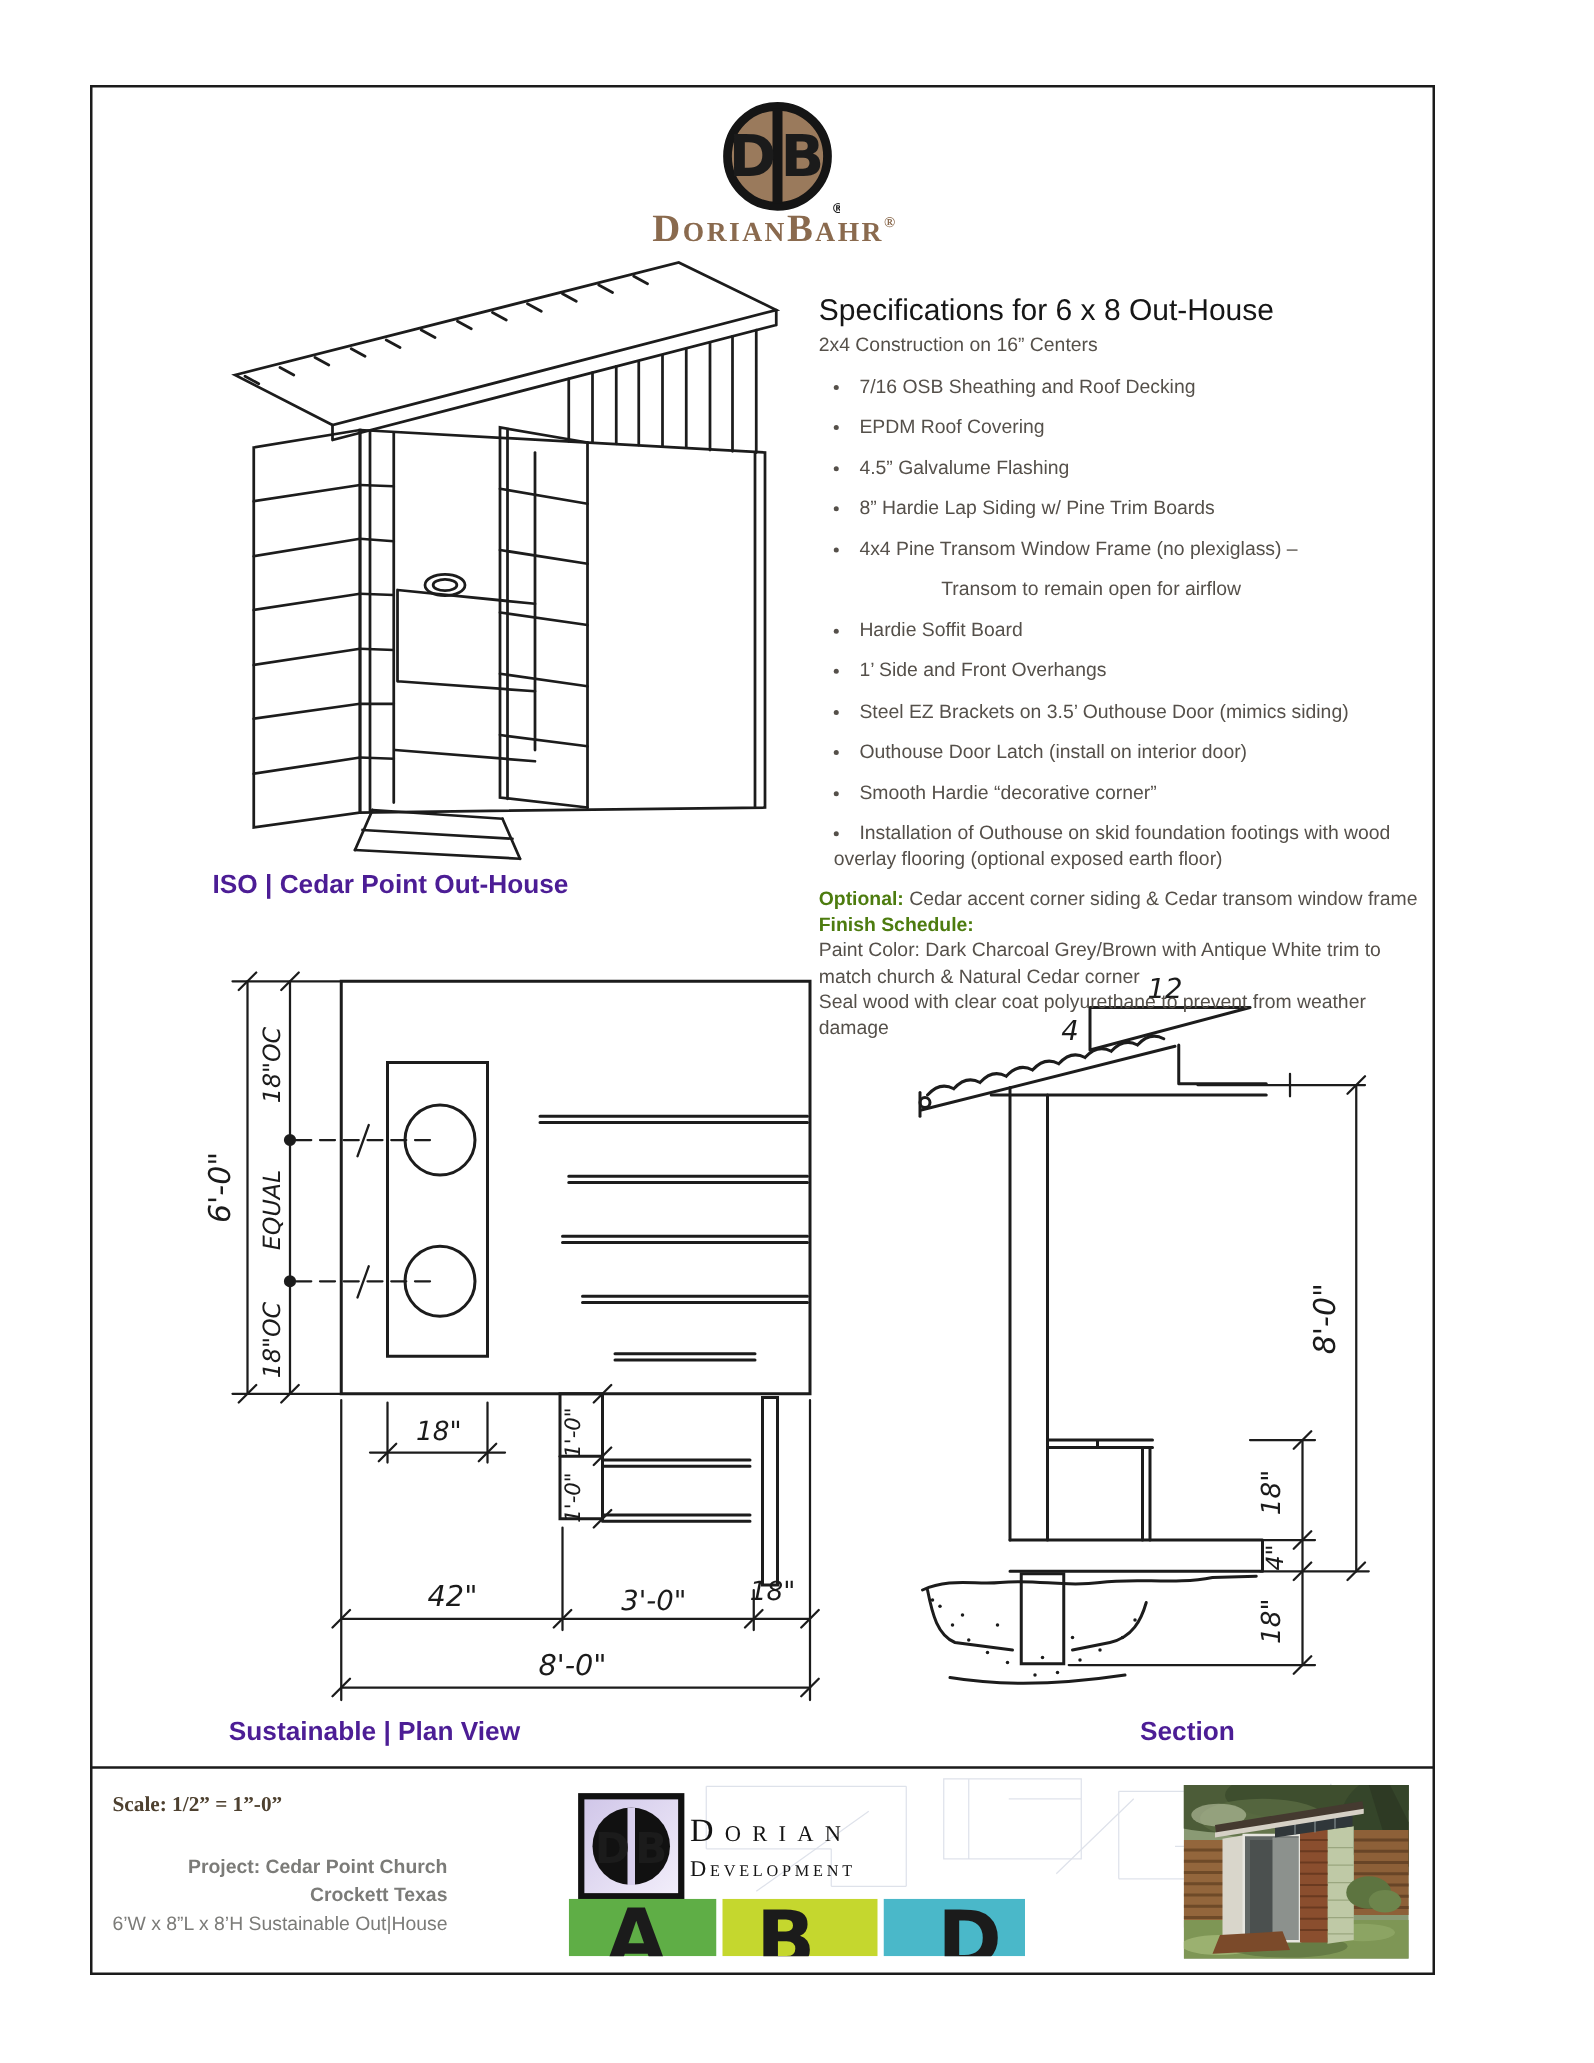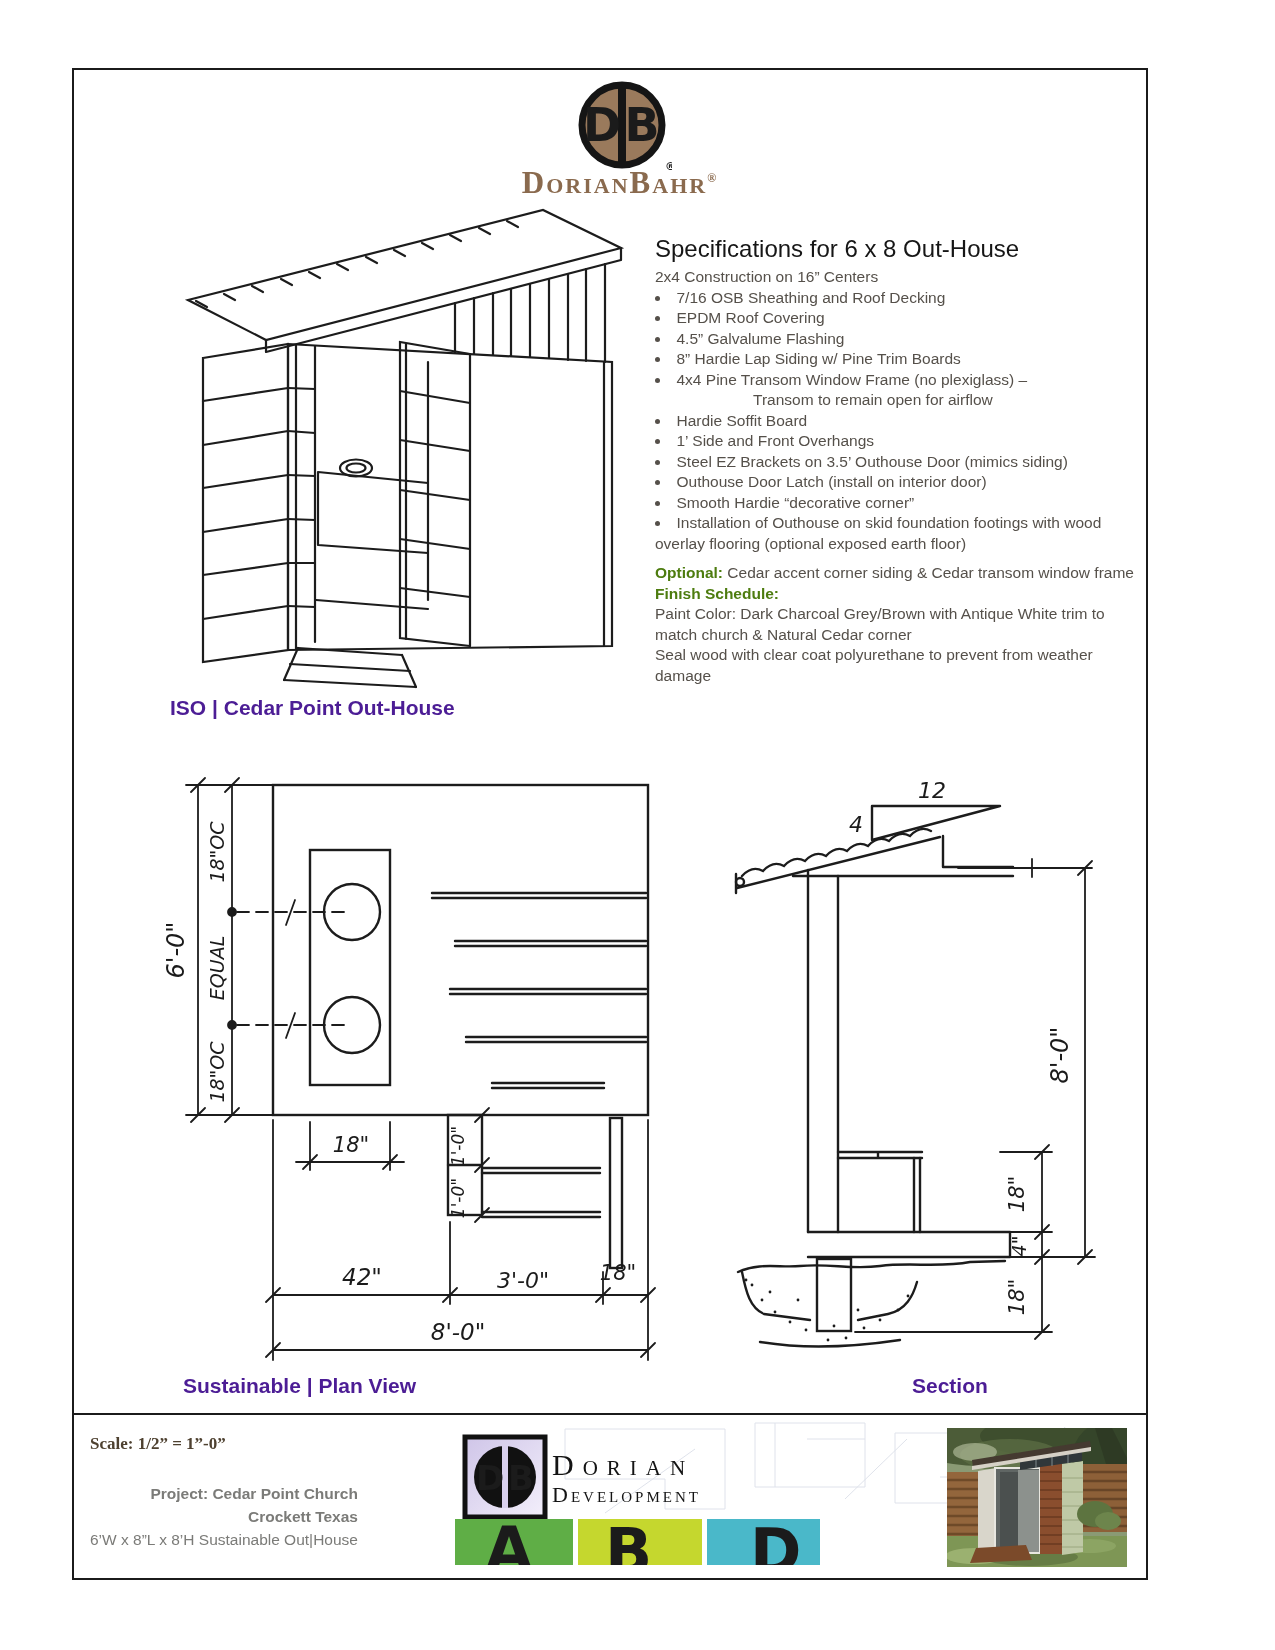--- a/index.html
+++ b/index.html
@@ -13,36 +13,36 @@
   #wordmark{left:440px;top:165px;width:360px;text-align:center;
             font-family:"Liberation Serif",serif;font-variant:small-caps;font-weight:700;
             font-size:31px;letter-spacing:2px;color:#8a6a4e;}
   #wordmark sup{font-size:12px;}
 
   
   #specs{left:655px;top:235px;width:487px;color:#55504a;font-size:15.5px;line-height:20.5px;}
   #specs h1{font-size:24px;line-height:28px;font-weight:400;color:#161616;margin:0 0 4px 0;letter-spacing:0;}
   #specs .intro{margin:0;}
   #specs ul{margin:0;padding:0;list-style-position:inside;}
-  #specs li{margin:0;padding:0;list-style-type:disc;}
+  #specs li{margin:12px;padding:0;list-style-type:disc;}
   #specs .note{padding-left:98px;}
   #specs p{margin:0;}
   #specs .gap{margin-top:9px;}
   .b{font-weight:700;color:#4d7c0f;}
 
   .caption{font-weight:700;font-size:21px;color:#4c1d95;}
 
   
   #scale-line{left:90px;top:1434px;font-size:17px;font-weight:700;color:#4e4130;font-family:Liberation Serif, serif;}
   #project-block{left:90px;top:1482px;font-size:15.5px;line-height:23px;color:#7b7b78;}
   #project-block .pb{font-weight:700;text-align:right;}
   #dev-text{left:552px;top:1450px;font-family:"Liberation Serif",serif;font-variant:small-caps;
             color:#141414;line-height:30px;}
-  #dev-text .l1{font-size:30px;letter-spacing:9px;}
-  #dev-text .l2{font-size:22px;letter-spacing:3px;}
+  #dev-text .l1{font-size:26px;letter-spacing:9px;}
+  #dev-text .l2{font-size:18px;letter-spacing:3px;}
 
   
   svg text{font-family:"DejaVu Sans",sans-serif;font-style:italic;fill:#1b1b1b;}
   svg text.mono{font-family:"DejaVu Sans",sans-serif;font-style:normal;font-weight:bold;}
   svg text.band{font-family:"DejaVu Sans",sans-serif;font-style:normal;font-weight:bold;}
 </style>
 </head>
 <body>
 
 <div id="page">

